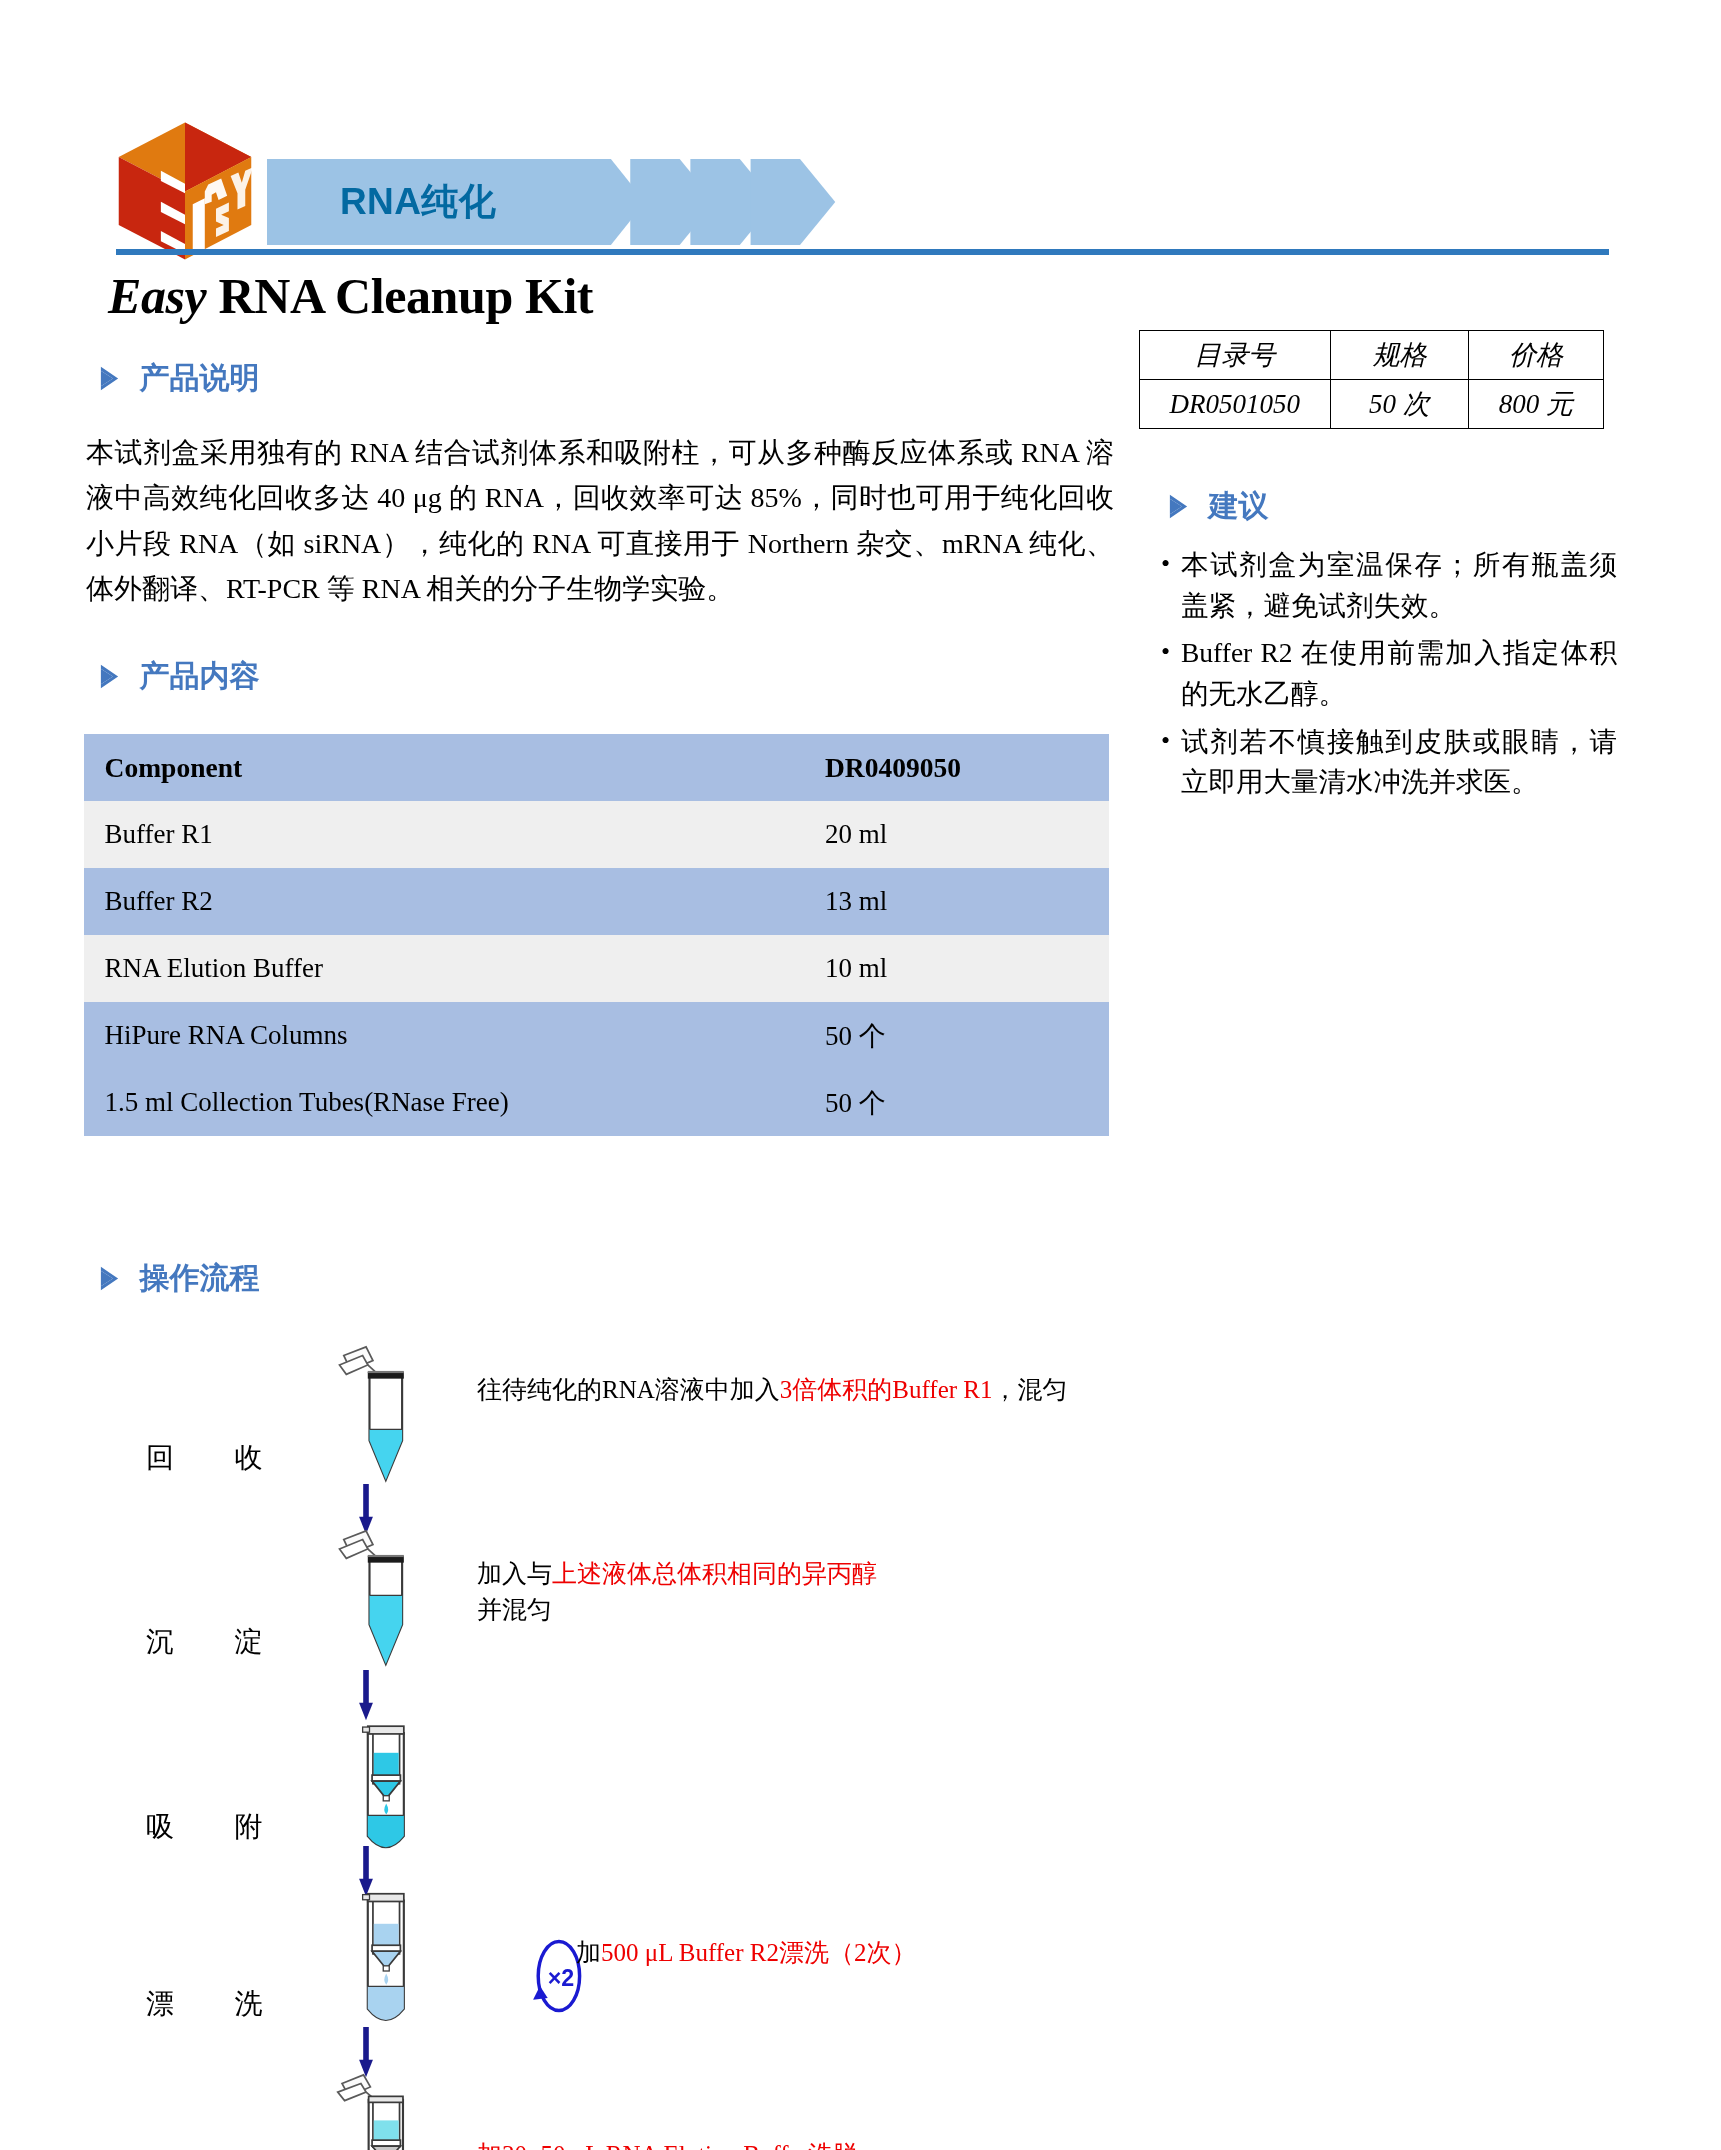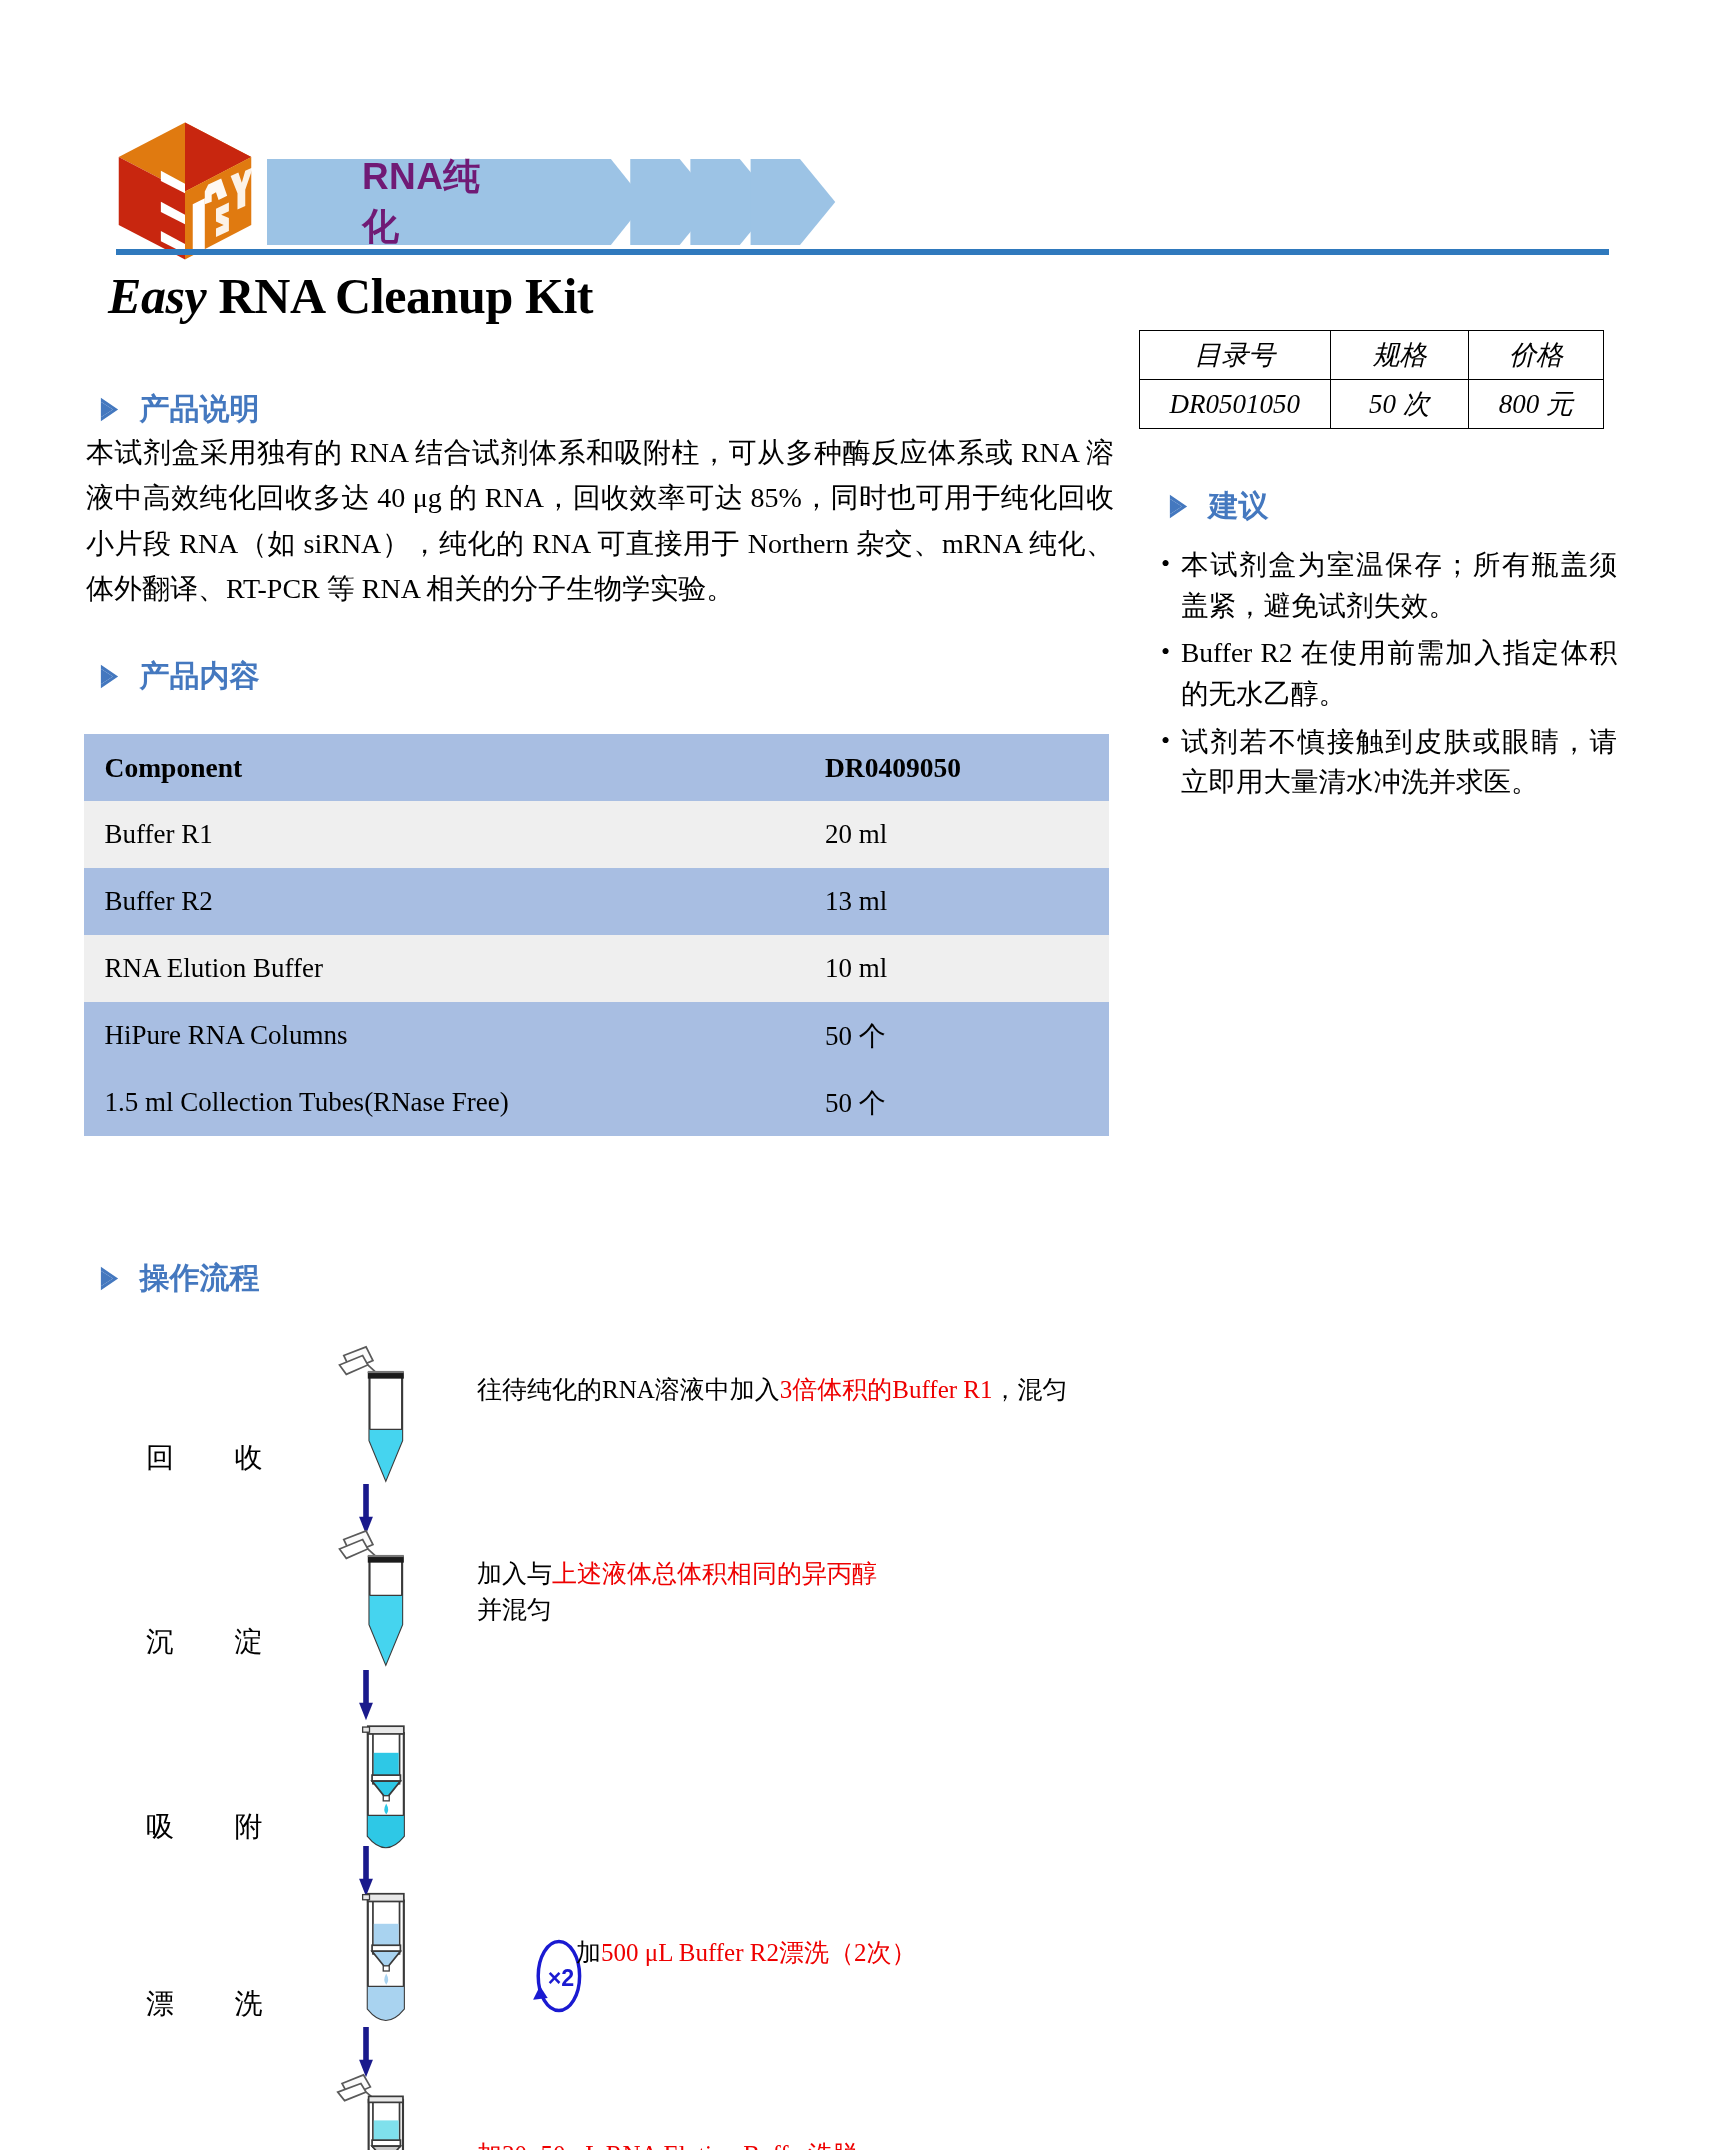--- a/index.html
+++ b/index.html
@@ -46,26 +46,26 @@
   }
   .banner-text {
     position: absolute;
     left: 267px;
     top: 159px;
     width: 241px;
     height: 86px;
     display: flex;
     align-items: center;
     justify-content: flex-start;
-    padding-left: 95px;
+    padding-left: 73px;
     box-sizing: border-box;
     font-family: "Liberation Sans", "DejaVu Sans", sans-serif;
     font-size: 37px;
     font-weight: 700;
-    color: #701a75;
+    color: #0369a1;
     letter-spacing: 0.4px;
     z-index: 4;
     pointer-events: none;
   }
   .header-rule {
     position: absolute;
     left: 116px;
     top: 249px;
     width: 1493px;
     height: 6px;
@@ -298,21 +298,21 @@
       </svg>
     </div>
   </div>
 
   <div class="banner-text">RNA纯化</div>
 
   <div class="header-rule"></div>
 
   <div class="kit-title"><span class="it">Easy</span><span> RNA Cleanup Kit</span></div>
 
-  <div class="sec-head" style="left:100px; top:389px;">
+  <div class="sec-head" style="left:100px; top:358px;">
     <span class="arrow-mark">
       <svg width="19" height="25" viewBox="0 0 44 58">
         <polygon points="2,2 42,29 2,56 2,47 30,29 2,11" fill="#4478bf"></polygon>
         <polygon points="2,11 30,29 2,47" fill="#4478bf"></polygon>
       </svg>
     </span>
     <span>产品说明</span>
   </div>
 
   <div class="desc-body">本试剂盒采用独有的 RNA 结合试剂体系和吸附柱，可从多种酶反应体系或 RNA 溶液中高效纯化回收多达 40 μg 的 RNA，回收效率可达 85%，同时也可用于纯化回收小片段 RNA（如 siRNA），纯化的 RNA 可直接用于 Northern 杂交、mRNA 纯化、体外翻译、RT-PCR 等 RNA 相关的分子生物学实验。</div>

